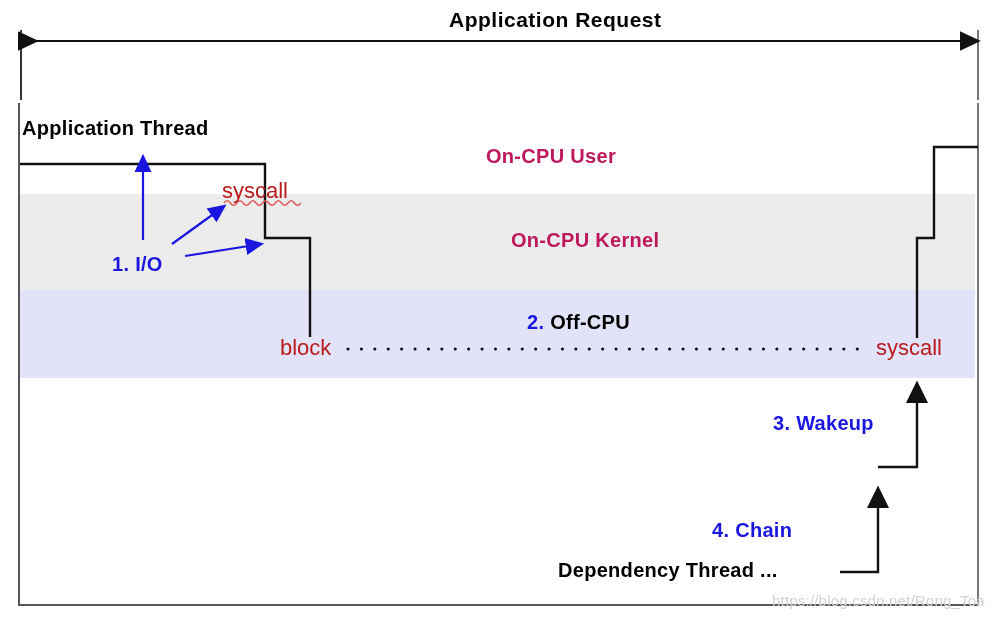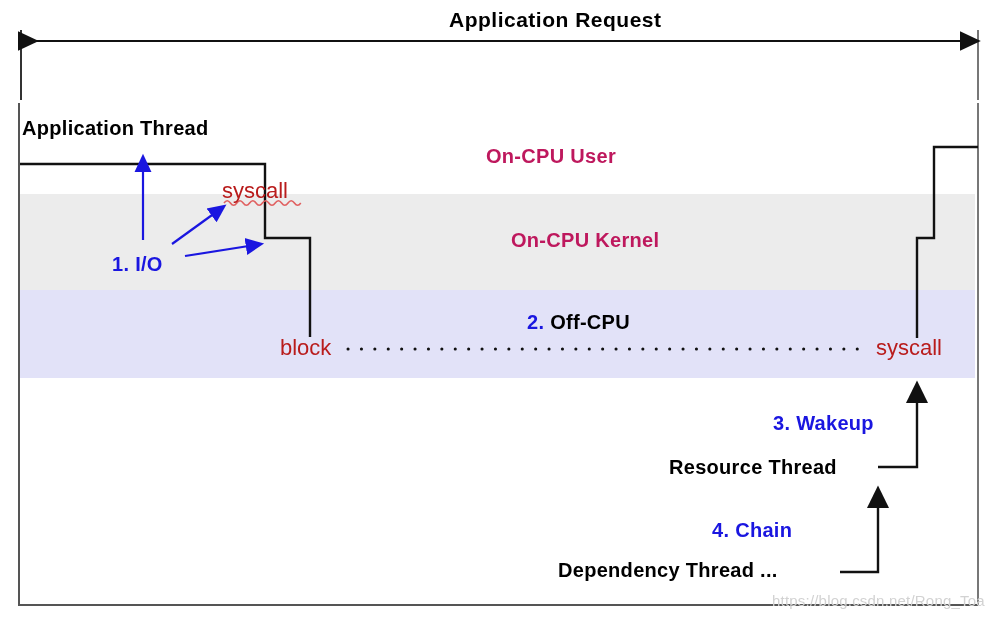--- a/index.html
+++ b/index.html
@@ -135,21 +135,20 @@
   <div class="lbl event-lbl" style="left:222px; top:180px;">syscall</div>
 
   <div class="lbl event-lbl" style="left:280px; top:337px;">block</div>
 
   <div class="lbl event-lbl" style="left:876px; top:337px;">syscall</div>
 
   <div class="lbl step-lbl" style="left:112px; top:254px;">1. I/O</div>
 
   <div class="lbl step-lbl" style="left:773px; top:413px;">3. Wakeup</div>
 
-  <div class="lbl thread-lbl" style="left:669px; top:457px;">Resource  Thread</div>
 
   <div class="lbl step-lbl" style="left:712px; top:520px;">4. Chain</div>
 
   <div class="lbl thread-lbl" style="left:558px; top:560px;">Dependency  Thread ...</div>
 
   <div class="watermark" style="left:772px; top:592px;">https://blog.csdn.net/Rong_Toa</div>
 
 </div>
 
 </body></html>

